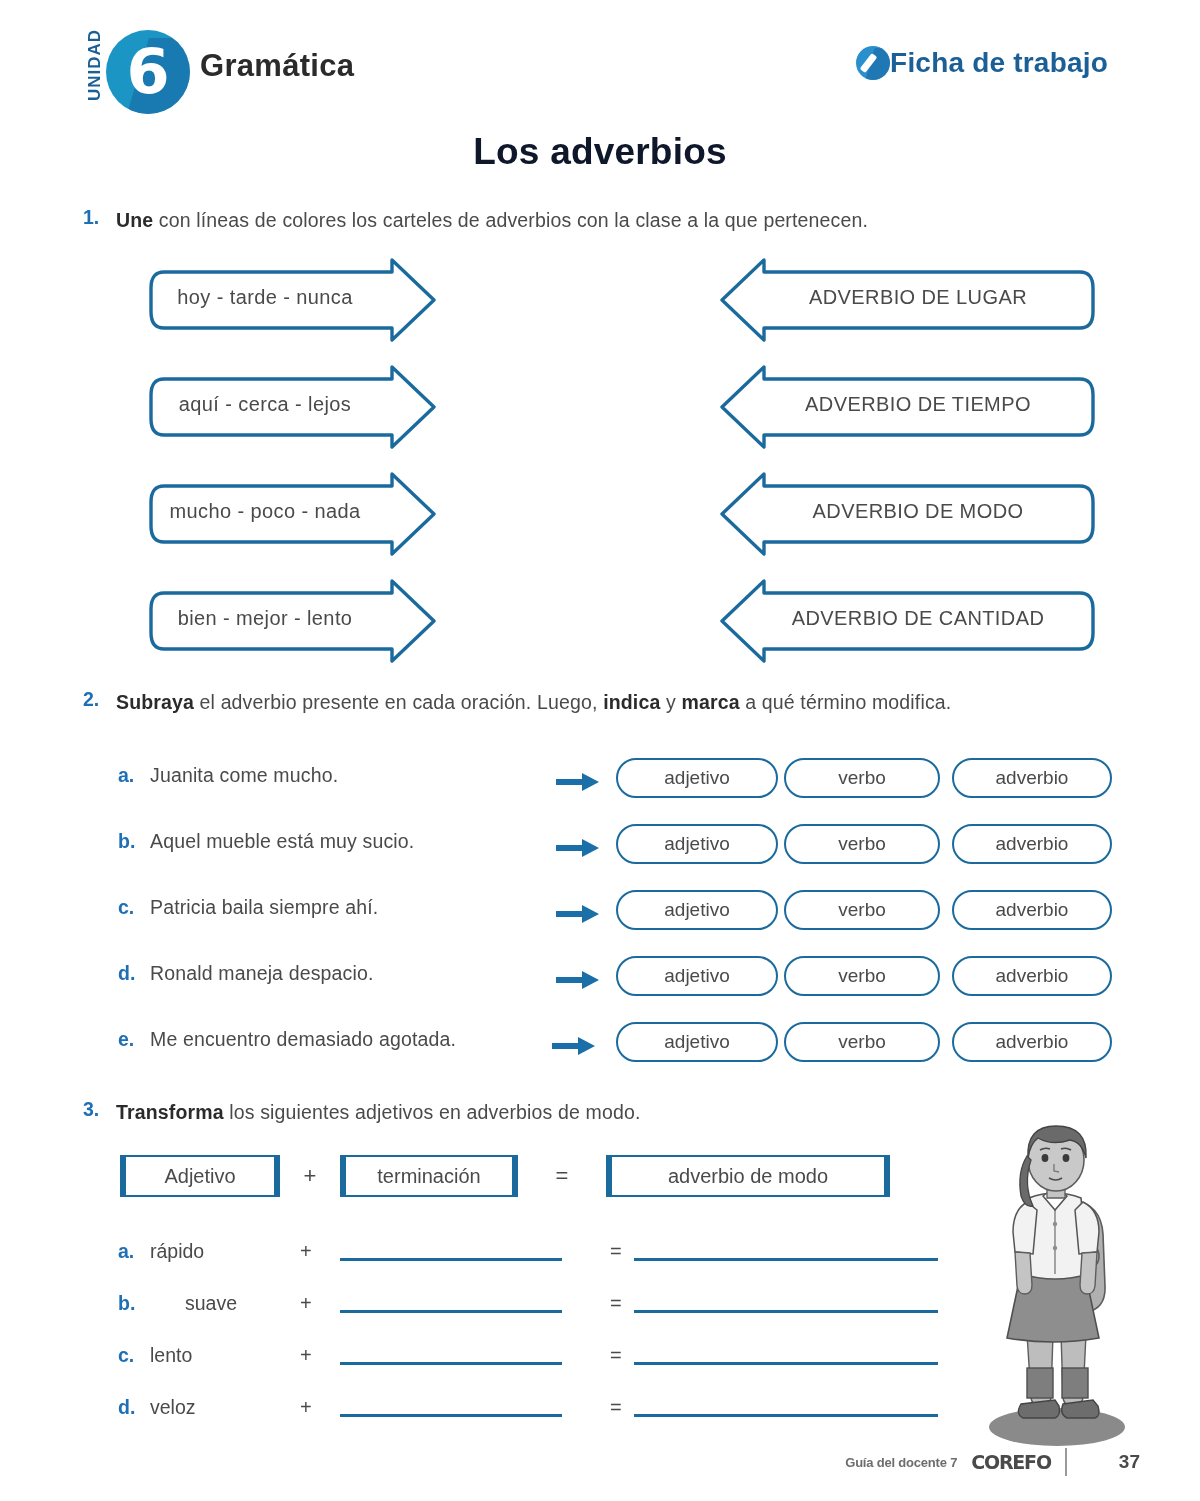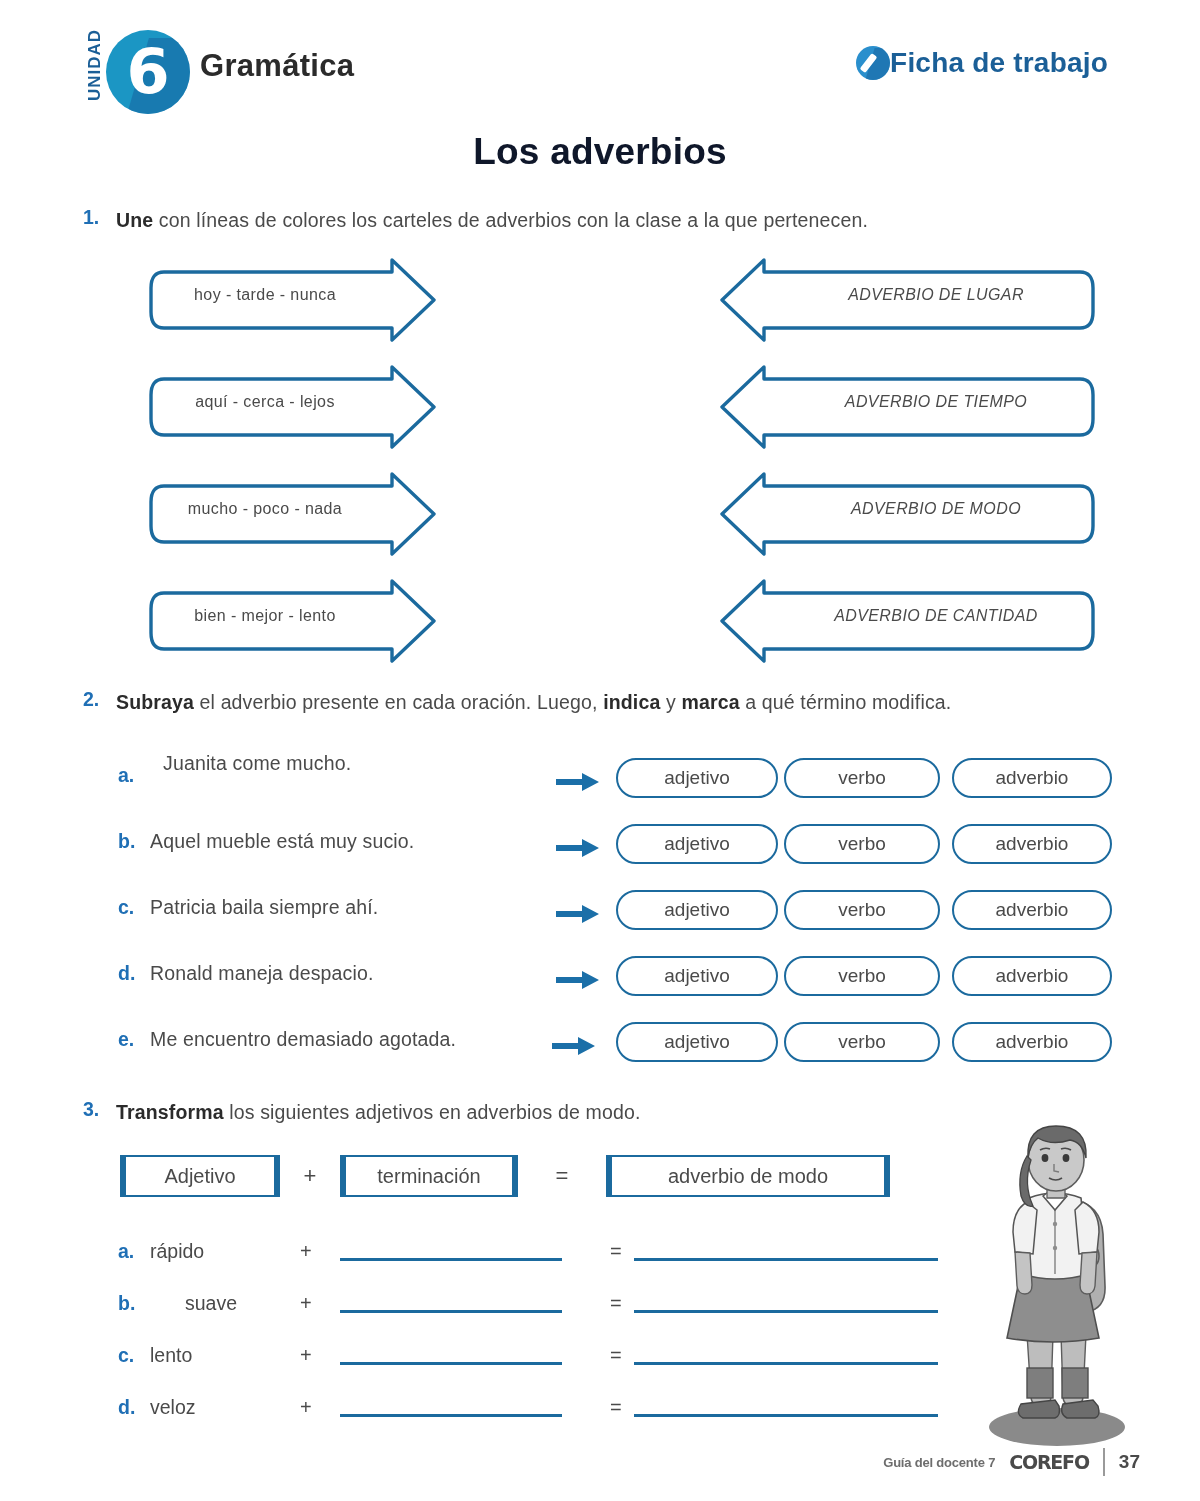--- a/index.html
+++ b/index.html
@@ -80,24 +80,24 @@
 
   #instr-1{left:83px;top:206px;width:1010px;}
   #instr-2{left:83px;top:688px;width:1020px;}
   #instr-3{left:83px;top:1098px;width:960px;}
 
   
   .banner{position:absolute;display:flex;align-items:center;}
   .banner svg{position:absolute;left:0;top:0;}
   .banner .label{
     position:absolute;width:100%;text-align:center;
-    font-size:16px;color:#4a4a4a;letter-spacing:.4px;
+    font-size:20px;color:#4a4a4a;letter-spacing:.4px;
   }
   .banner.right .label{left:-28px;}
-  .banner.left .label{left:44px;font-style:italic;}
+  .banner.left .label{left:26px;}
 
   .arrows-left{position:absolute;left:148px;top:258px;}
   .arrows-right{position:absolute;left:718px;top:258px;}
 
   
   .ex2{position:absolute;left:0;top:752px;width:1200px;}
   .q-row{position:relative;height:66px;}
   .q-letter{
     position:absolute;left:118px;font-weight:bold;color:#1f6fb5;font-size:19.5px;
   }
@@ -133,21 +133,21 @@
 
   
   .girl{position:absolute;left:965px;top:1122px;width:185px;height:330px;}
 
   
   .footer{position:absolute;left:0;top:1448px;width:1200px;height:40px;}
   .footer-inner{position:absolute;right:60px;top:0;display:flex;align-items:center;gap:14px;}
   .f-guide{font-size:13px;font-weight:bold;color:#6d6d6d;letter-spacing:-.2px;}
   .f-logo{font-size:19px;font-weight:bold;color:#4a4a4a;letter-spacing:-1.2px;font-family:"DejaVu Sans",sans-serif;}
   .f-div{width:2px;height:28px;background:#9a9a9a;}
-  .f-page{font-size:19px;font-weight:bold;color:#4a4a4a;}
+  .f-page{font-size:19px;font-weight:bold;color:#4a4a4a;margin-left:38px;}
 </style>
 </head>
 <body>
 
 <div class="page">
 
   <div class="header">
     <div class="unidad-word">
       <span>UNIDAD</span>
     </div>
@@ -251,21 +251,21 @@
     </div>
 
   <div class="instr" id="instr-2">
     <div class="num">2.</div>
     <div class="txt" id="instr-2-text"><b>Subraya</b><span> el adverbio presente en cada oración. Luego, </span><b>indica</b><span> y </span><b>marca</b><span> a qué término modifica.</span></div>
   </div>
 
   <div class="ex2" id="ex2-rows">
       <div class="q-row">
         <div class="q-letter" style="top:12px;">a.</div>
-      <div class="q-text" style="top:0;margin-left:13px;">Juanita come mucho.</div>
+      <div class="q-text" style="top:12px;">Juanita come mucho.</div>
       <div class="q-arrow" style="left:556px;top:20px;">
         <svg width="44" height="20" viewBox="0 0 44 20">
           <path d="M0 7 L26 7 L26 1 L43 10 L26 19 L26 13 L0 13 Z" fill="#1b6fa8"></path>
         </svg>
       </div>
         <div class="pill" style="left:616px;top:6px;width:158px;">adjetivo</div>
         <div class="pill" style="left:784px;top:6px;width:152px;">verbo</div>
         <div class="pill" style="left:952px;top:6px;width:156px;">adverbio</div>
       </div>
       <div class="q-row">

